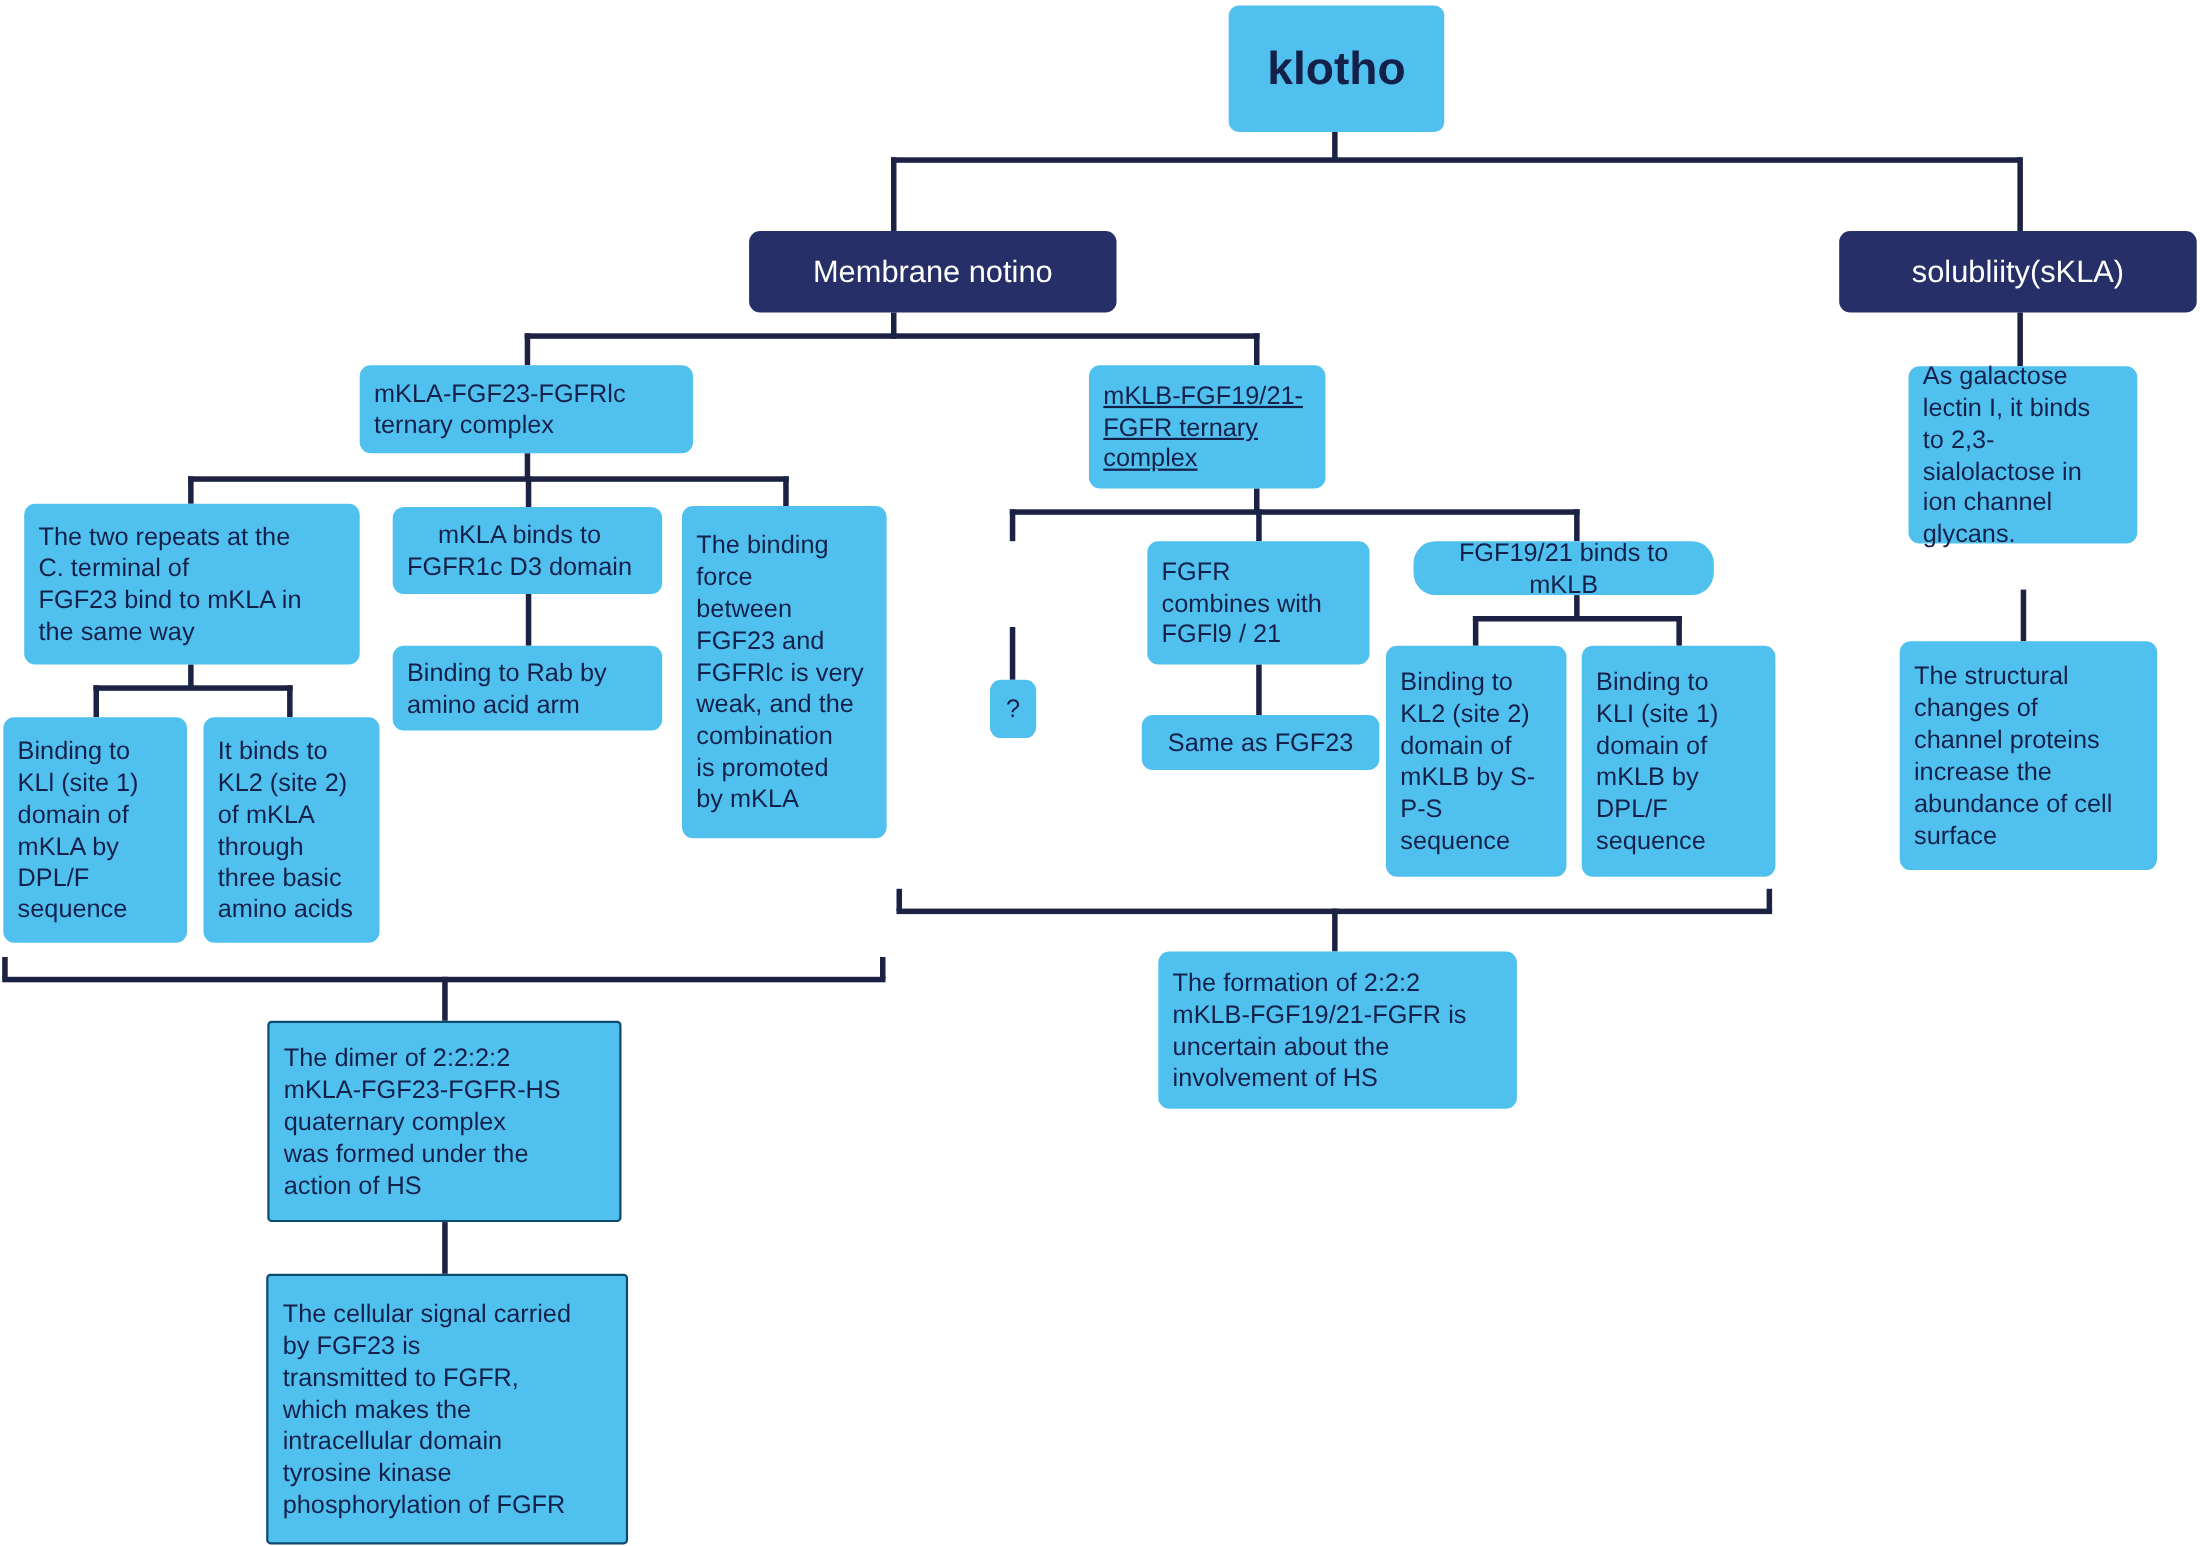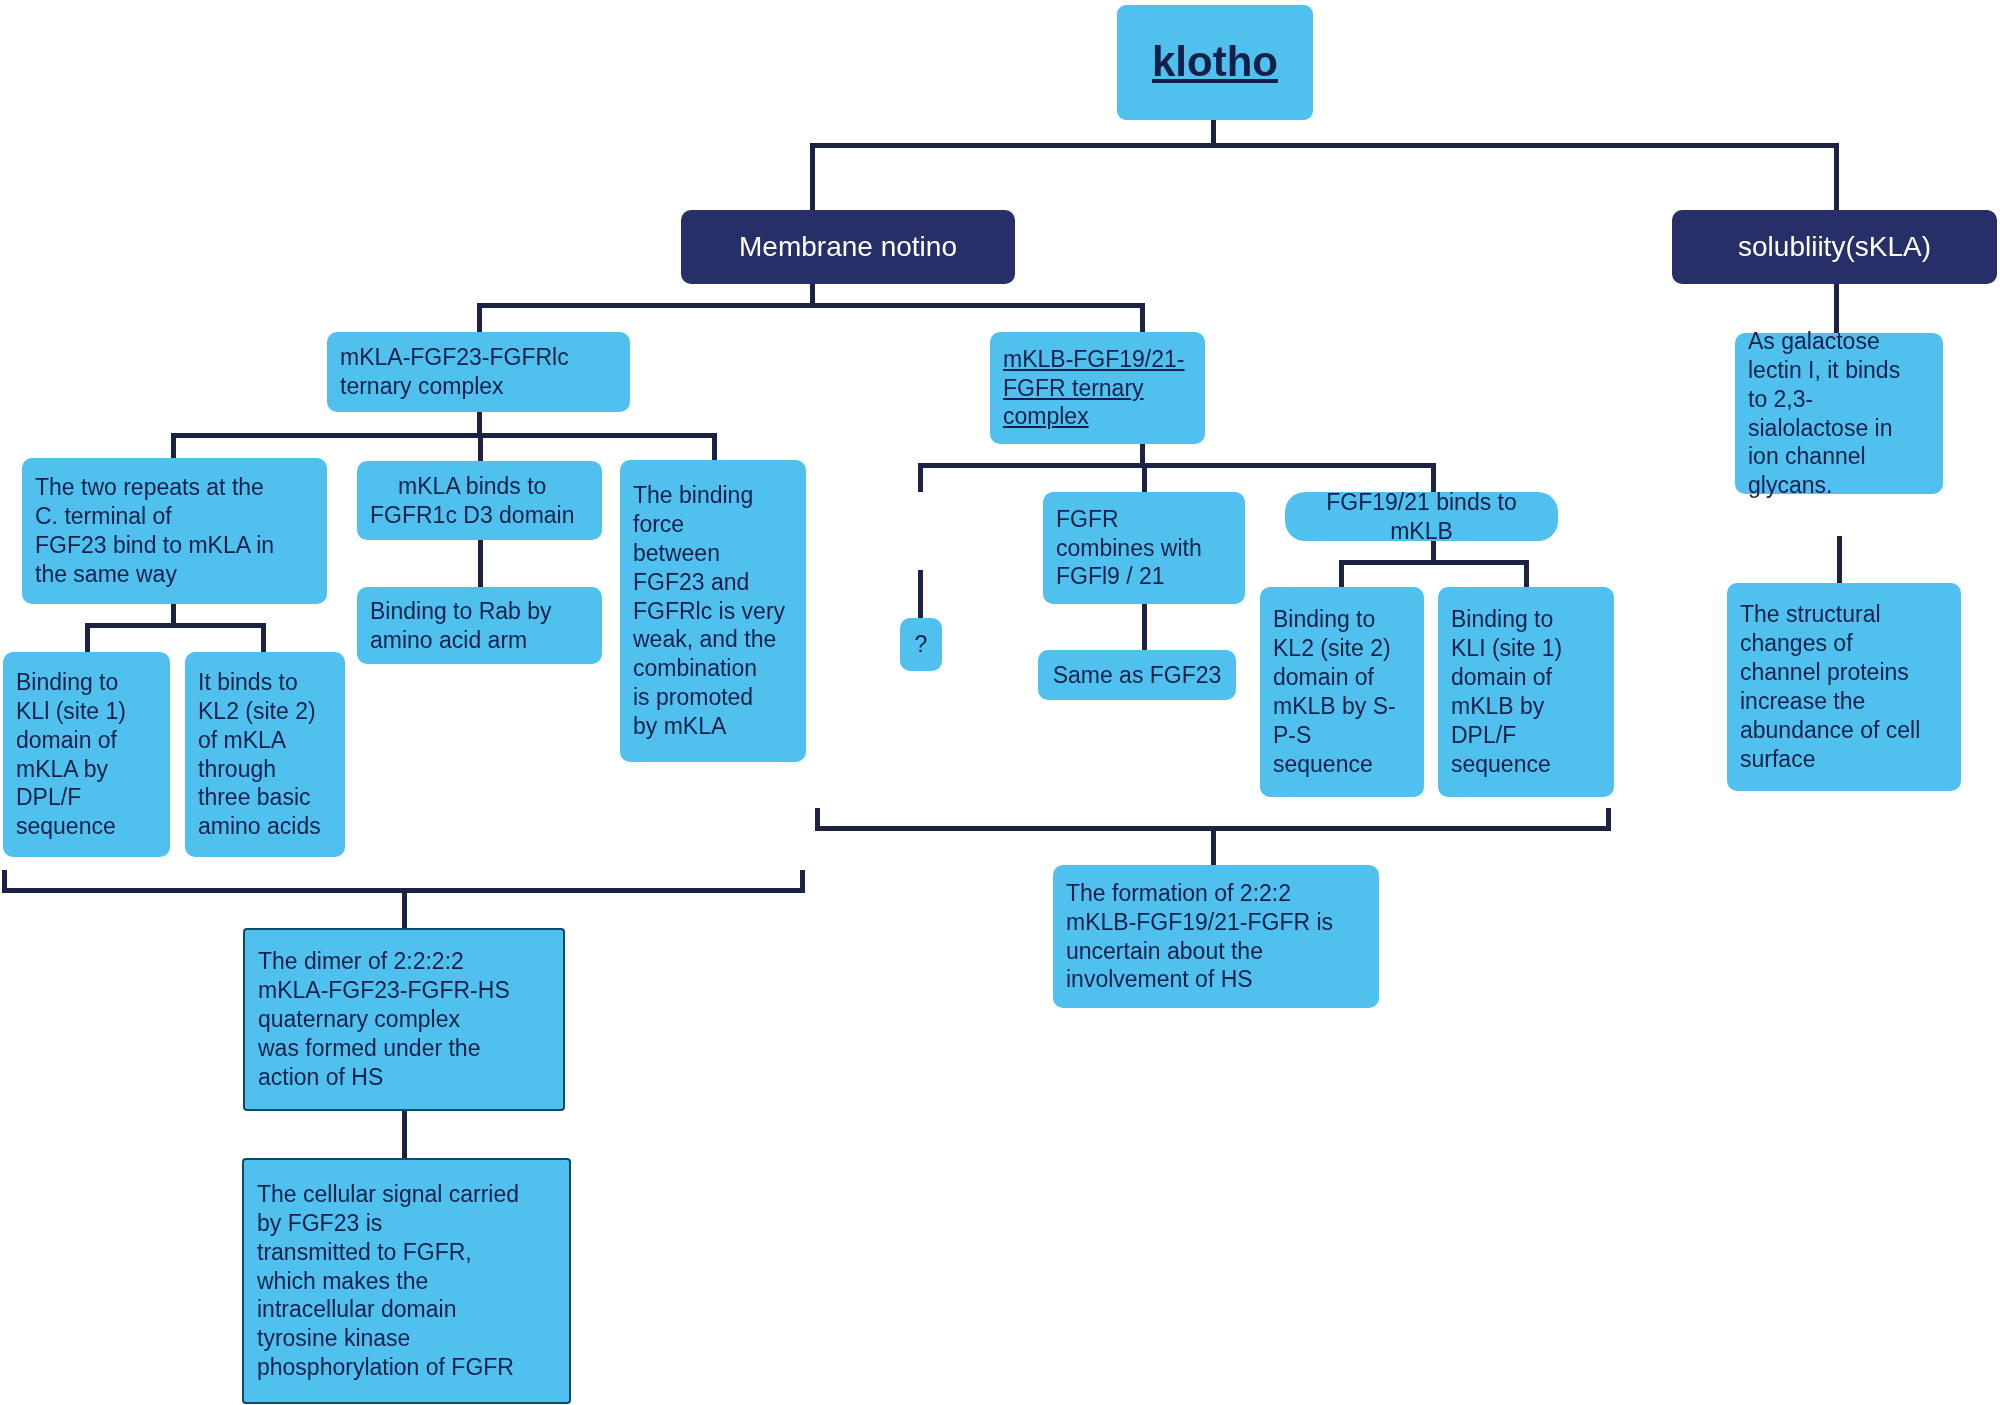--- a/index.html
+++ b/index.html
@@ -88,21 +88,21 @@
   <div class="ln" style="left:800px;top:870px;width:5px;height:20px;"></div>
   <div class="ln" style="left:402px;top:888px;width:5px;height:40px;"></div>
 
   <div class="ln" style="left:815px;top:826px;width:796px;height:5px;"></div>
   <div class="ln" style="left:815px;top:808px;width:5px;height:20px;"></div>
   <div class="ln" style="left:1606px;top:808px;width:5px;height:20px;"></div>
   <div class="ln" style="left:1211px;top:826px;width:5px;height:39px;"></div>
 
   <div class="ln" style="left:402px;top:1111px;width:5px;height:47px;"></div>
 
-  <div class="box title" style="left:1117px;top:5px;width:196px;height:115px;text-decoration:underline;">klotho</div>
+  <div class="box title" style="left:1117px;top:5px;width:196px;height:115px;">klotho</div>
 
   <div class="box navy" style="left:645px;top:210px;width:334px;height:74px;margin-left:36px;">Membrane notino</div>
   <div class="box navy" style="left:1672px;top:210px;width:325px;height:74px;">solubliity(sKLA)</div>
 
   <div class="box" style="left:327px;top:332px;width:303px;height:80px;">mKLA-FGF23-FGFRlc
 ternary complex</div>
   <div class="box" style="left:990px;top:332px;width:215px;height:112px;text-decoration:underline;">mKLB-FGF19/21-
 FGFR ternary
 complex</div>
 
@@ -134,21 +134,21 @@
 KL2 (site 2)
 of mKLA
 through
 three basic
 amino acids</div>
 
   <div class="box center" style="left:900px;top:618px;width:42px;height:53px;">?</div>
   <div class="box" style="left:1043px;top:492px;width:202px;height:112px;">FGFR
 combines with
 FGFl9 / 21</div>
-  <div class="box center" style="left:1038px;top:650px;width:198px;height:50px;">Same as FGF23</div>
+  <div class="box center" style="left:1038px;top:650px;width:216px;height:50px;">Same as FGF23</div>
   <div class="box center" style="left:1285px;top:492px;width:273px;height:49px;border-radius:20px;">FGF19/21 binds to mKLB</div>
 
   <div class="box" style="left:1260px;top:587px;width:164px;height:210px;">Binding to
 KL2 (site 2)
 domain of
 mKLB by S-
 P-S
 sequence</div>
   <div class="box" style="left:1438px;top:587px;width:176px;height:210px;">Binding to
 KLI (site 1)

